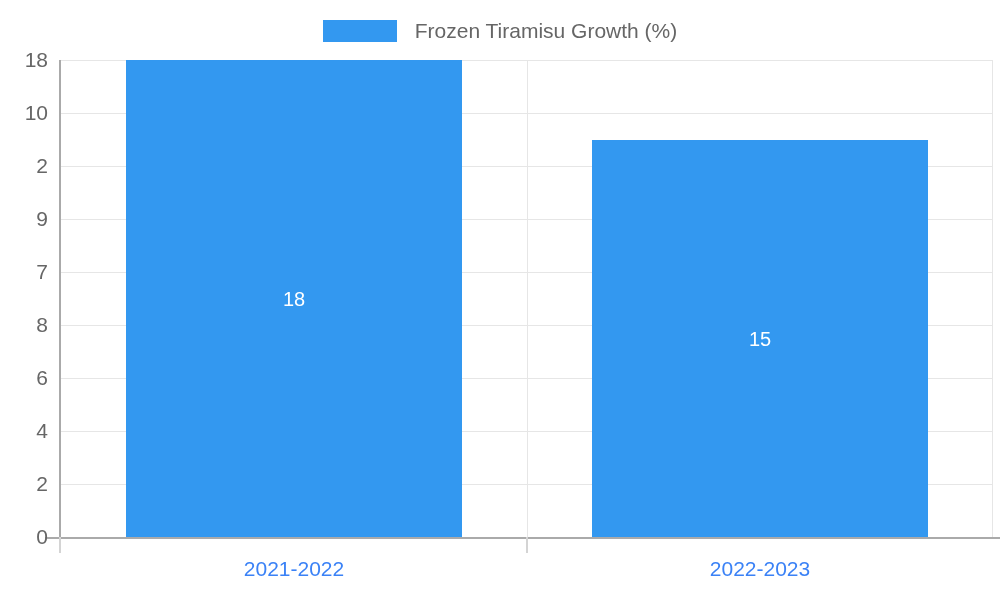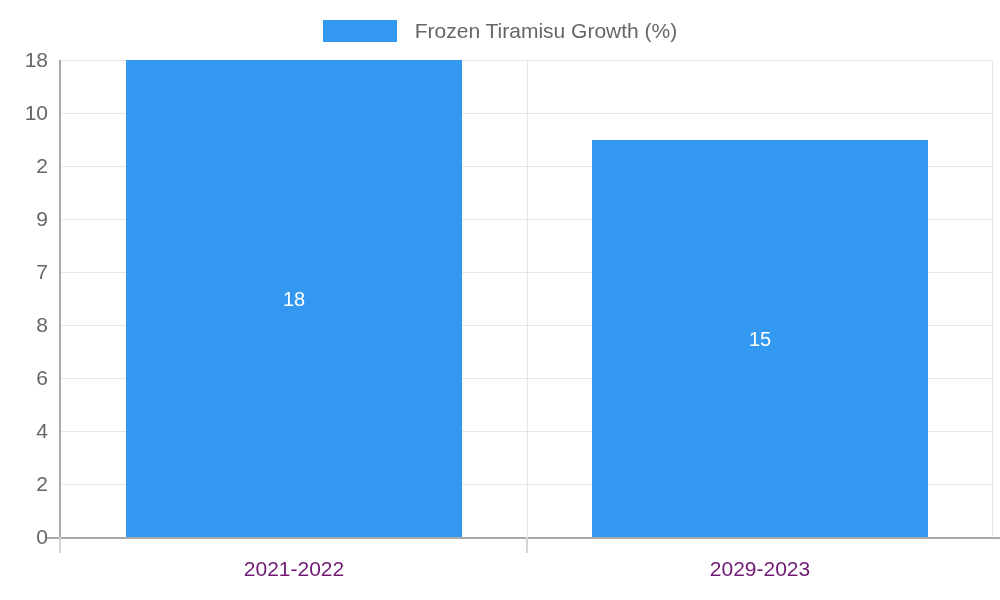--- a/index.html
+++ b/index.html
@@ -114,21 +114,21 @@
     position: absolute;
     left: 0;
     top: 0;
     width: 48px;
     height: 600px;
   }
   .x-tick-label {
     position: absolute;
     top: 557px;
     font-size: 21px;
-    color: #701a75;
+    color: #3b82f6;
     text-align: center;
     line-height: 24px;
   }
 
   
   .bar {
     position: absolute;
     background: #3398f0;
   }
   .bar-value {
@@ -183,15 +183,15 @@
     <div class="y-tick-label" style="top:378px;">6</div>
     <div class="y-tick-label" style="top:325px;">8</div>
     <div class="y-tick-label" style="top:272px;">7</div>
     <div class="y-tick-label" style="top:219px;">9</div>
     <div class="y-tick-label" style="top:166px;">2</div>
     <div class="y-tick-label" style="top:113px;">10</div>
     <div class="y-tick-label" style="top:60px;">18</div>
   </div>
 
   <div class="x-tick-label" style="left:126px; width:336px;">2021-2022</div>
-  <div class="x-tick-label" style="left:592px; width:336px;">2029-2023</div>
+  <div class="x-tick-label" style="left:592px; width:336px;">2022-2023</div>
 
 </div>
 
 </body></html>

